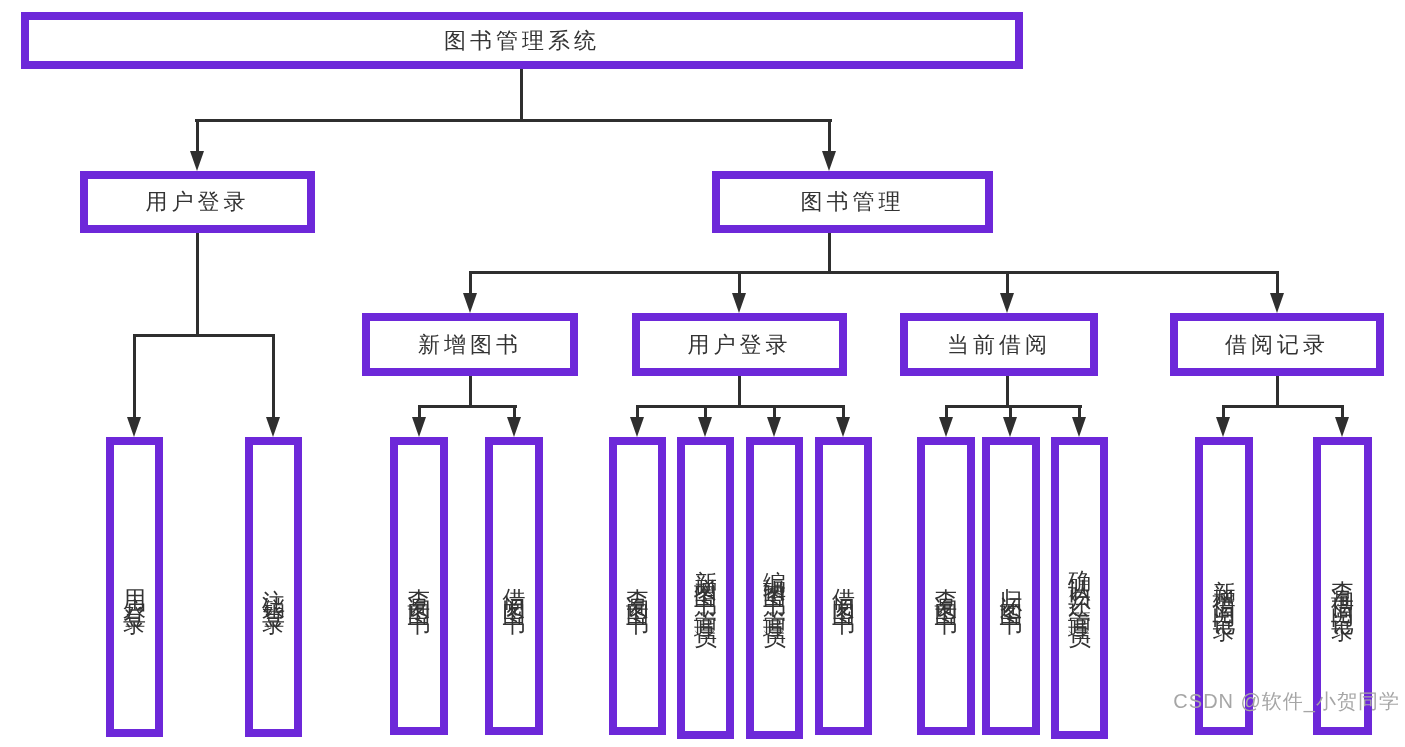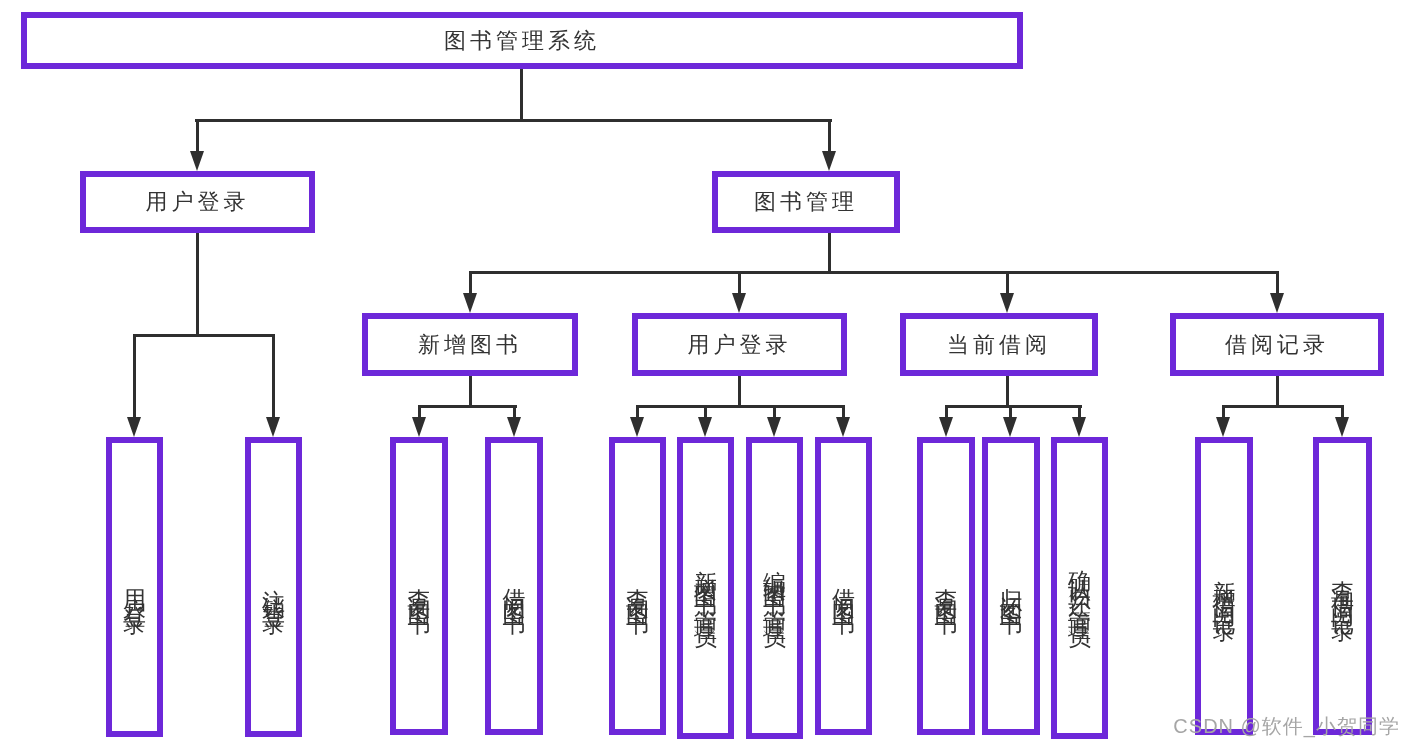--- a/index.html
+++ b/index.html
@@ -4,25 +4,25 @@
 <style>
   html,body{margin:0;padding:0;background:#ffffff;}
   .canvas{
     position:relative;width:1405px;height:747px;background:#ffffff;
     font-family:"Liberation Sans",sans-serif;color:#333333;overflow:hidden;
   }
   .ln{position:absolute;background:#2f2f2f;}
   .tri{position:absolute;width:0;height:0;
        border-left:7px solid transparent;border-right:7px solid transparent;
        border-top:20px solid #2f2f2f;}
-  .bx{position:absolute;box-sizing:border-box;border:6px solid #6d28d9;background:#ffffff;
+  .bx{position:absolute;box-sizing:border-box;border:8px solid #6d28d9;background:#ffffff;
       display:flex;align-items:center;justify-content:center;}
   .hbx{font-size:22px;letter-spacing:4px;white-space:nowrap;}
   .vbx{writing-mode:vertical-rl;font-size:23px;letter-spacing:8px;line-height:1;}
-  .wm{position:absolute;left:1120px;top:713px;width:280px;text-align:right;
+  .wm{position:absolute;left:1120px;top:688px;width:280px;text-align:right;
       font-size:20px;letter-spacing:1px;color:#a6a6a6;z-index:9;white-space:nowrap;}
 </style>
 </head>
 <body>
 
 <div class="canvas">
 
   <div class="ln" style="left:520px;top:68px;width:3px;height:54px;"></div>
   <div class="ln" style="left:195px;top:119px;width:637px;height:3px;"></div>
   <div class="ln" style="left:196px;top:119px;width:3px;height:34px;"></div>
@@ -78,21 +78,21 @@
   <div class="ln" style="left:1276px;top:376px;width:3px;height:31px;"></div>
   <div class="ln" style="left:1222px;top:405px;width:122px;height:3px;"></div>
   <div class="ln" style="left:1222px;top:405px;width:3px;height:15px;"></div>
   <div class="tri" style="left:1216px;top:417px;"></div>
   <div class="ln" style="left:1341px;top:405px;width:3px;height:15px;"></div>
   <div class="tri" style="left:1335px;top:417px;"></div>
 
   <div class="bx hbx" style="left:21px;top:12px;width:1002px;height:57px;">图书管理系统</div>
 
   <div class="bx hbx" style="left:80px;top:171px;width:235px;height:62px;">用户登录</div>
-  <div class="bx hbx" style="left:712px;top:171px;width:188px;height:62px;">图书管理</div>
+  <div class="bx hbx" style="left:712px;top:171px;width:281px;height:62px;">图书管理</div>
 
   <div class="bx hbx" style="left:362px;top:313px;width:216px;height:63px;">新增图书</div>
   <div class="bx hbx" style="left:632px;top:313px;width:215px;height:63px;">用户登录</div>
   <div class="bx hbx" style="left:900px;top:313px;width:198px;height:63px;">当前借阅</div>
   <div class="bx hbx" style="left:1170px;top:313px;width:214px;height:63px;">借阅记录</div>
 
   <div class="bx vbx" style="left:106px;top:437px;width:57px;height:300px;">用户登录</div>
   <div class="bx vbx" style="left:245px;top:437px;width:57px;height:300px;">注销登录</div>
 
   <div class="bx vbx" style="left:390px;top:437px;width:58px;height:298px;">查询图书</div>

